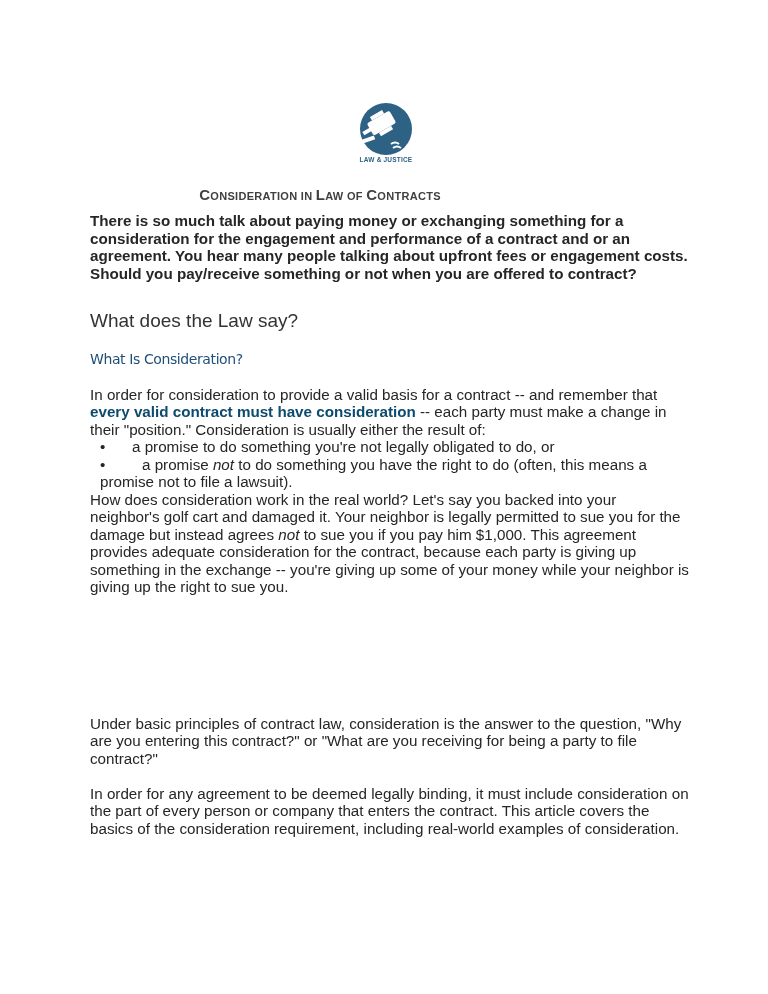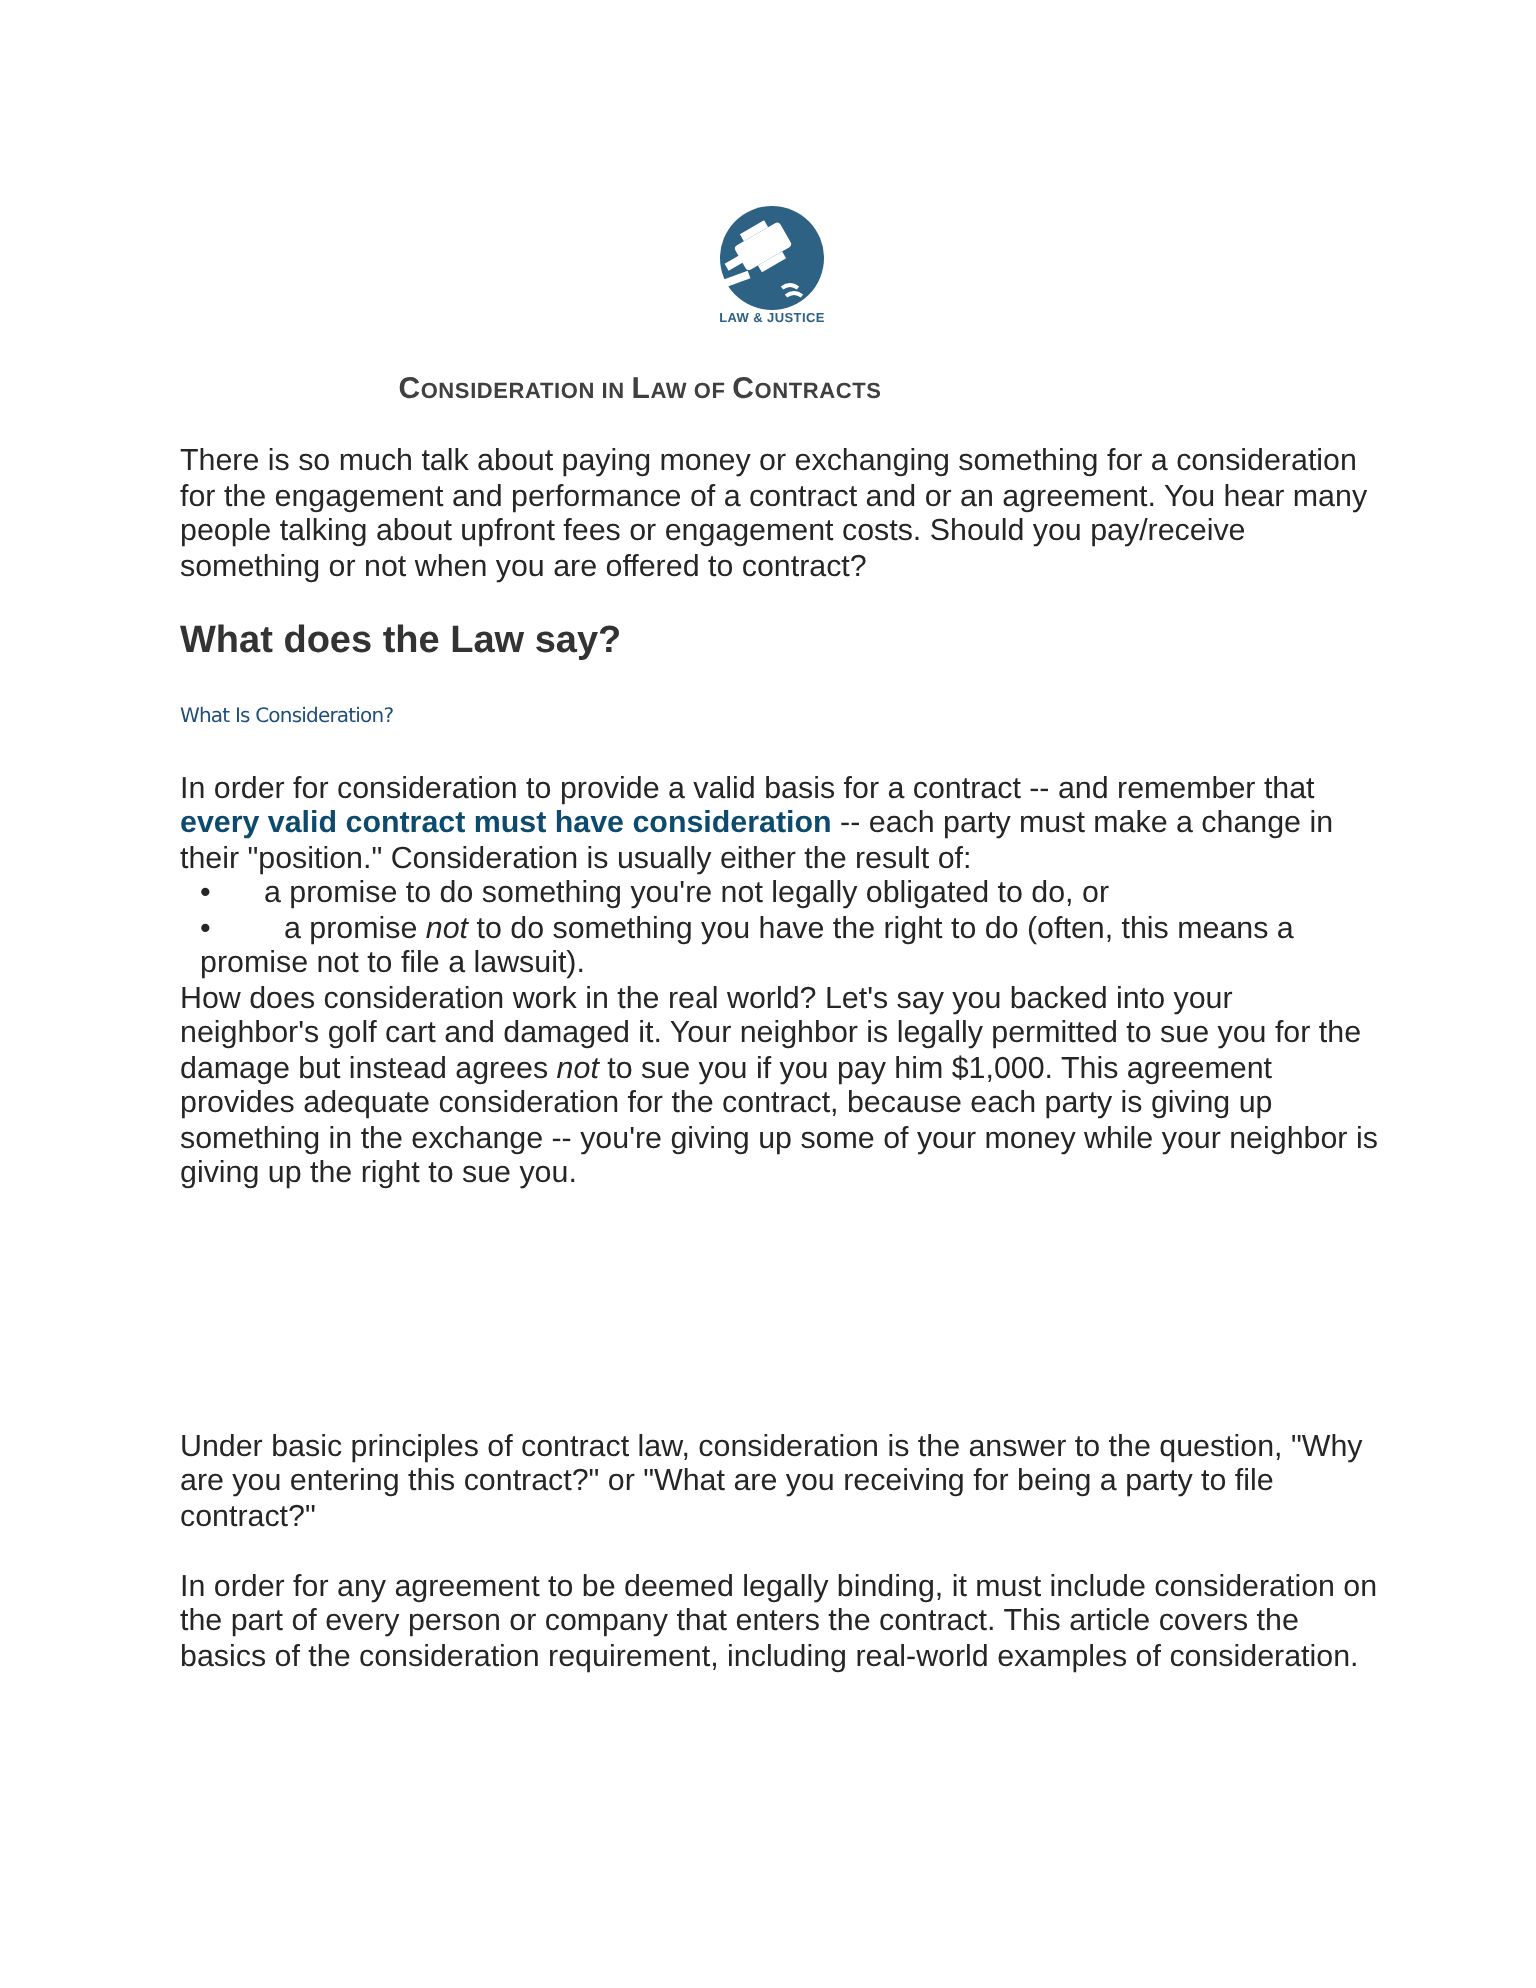--- a/index.html
+++ b/index.html
@@ -7,23 +7,23 @@
            font-family: "Liberation Sans", sans-serif; color: #222222; }
     .page { position: absolute; left: 90px; top: 0; width: 600px; }
     .logo { position: absolute; left: 355px; top: 102px; width: 62px; height: 74px; }
     .logo-text { position: absolute; left: 0; top: 54px; width: 62px; text-align: center;
                  font-family: "Liberation Sans", sans-serif; font-weight: bold; font-size: 6.5px;
                  color: #2d6285; letter-spacing: 0.2px; }
     .title { position: absolute; left: 0; top: 186px; width: 640px; text-align: center;
              font-weight: bold; font-size: 11px; color: #404040; letter-spacing: 0.3px; }
     .title .cap { font-size: 15px; }
     p { margin: 0; font-size: 15.2px; line-height: 17.5px; color: #262626; }
-    .intro { position: absolute; top: 222px; }
-    .h2 { position: absolute; top: 310px; font-size: 19px; font-weight: bold; color: #333333; }
-    .h3 { font-family: "DejaVu Sans", sans-serif; font-size: 10px; color: #1f4e79; line-height: 18px; letter-spacing: -0.4px; }
+    .intro { position: absolute; top: 212px; font-weight: bold; }
+    .h2 { position: absolute; top: 310px; font-size: 19px; font-weight: normal; color: #333333; }
+    .h3 { font-family: "DejaVu Sans", sans-serif; font-size: 14px; color: #1f4e79; line-height: 18px; letter-spacing: -0.4px; }
     .sec1 { position: absolute; top: 350px; }
     .red { color: #0c4a6e; font-weight: bold; }
     .blk { margin-top: 17.5px; }
     ul { margin: 0; padding: 0; list-style: none; }
     li { font-size: 15.2px; line-height: 17.5px; color: #262626; position: relative; padding-left: 42px; }
     li .bullet { position: absolute; left: 10px; top: 0; }
     li.wrap { padding-left: 0; text-indent: 42px; margin-left: 10px; }
     li.wrap .bullet { left: 0; text-indent: 0; }
     .sec2 { position: absolute; top: 697px; }
   </style>

